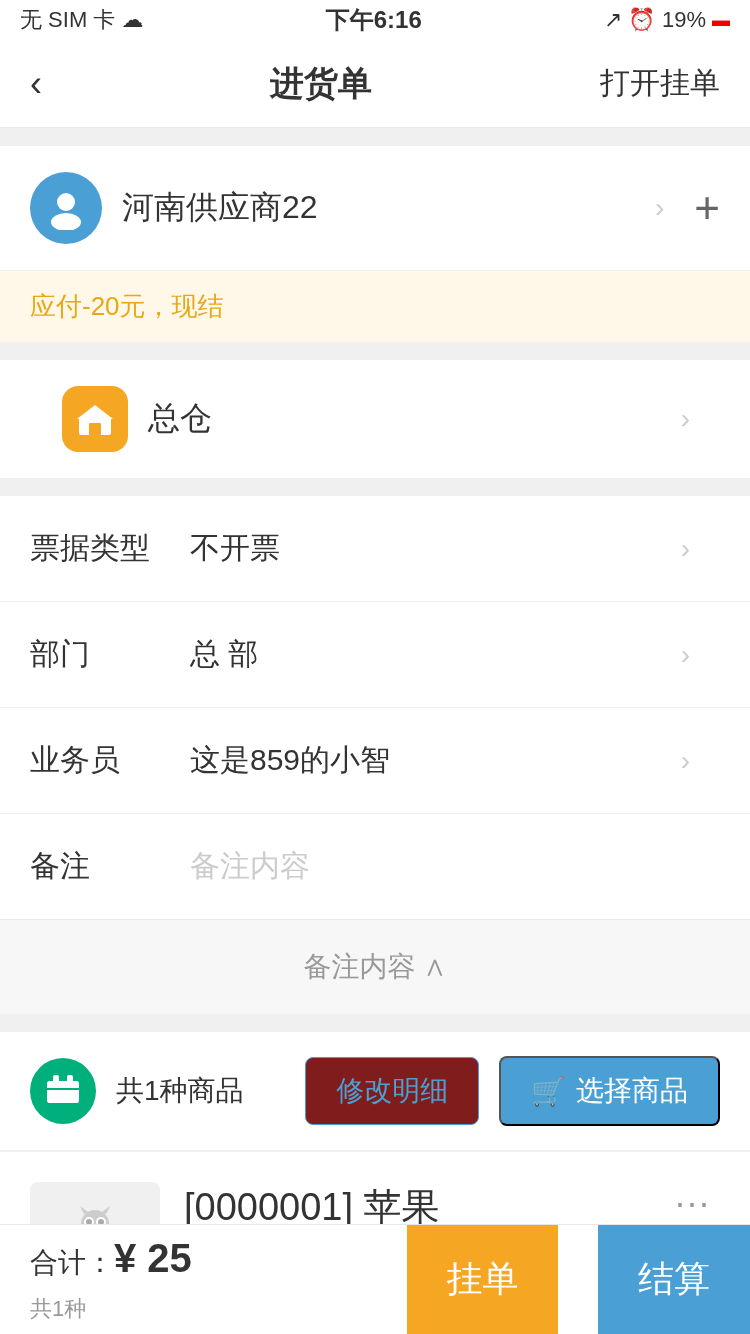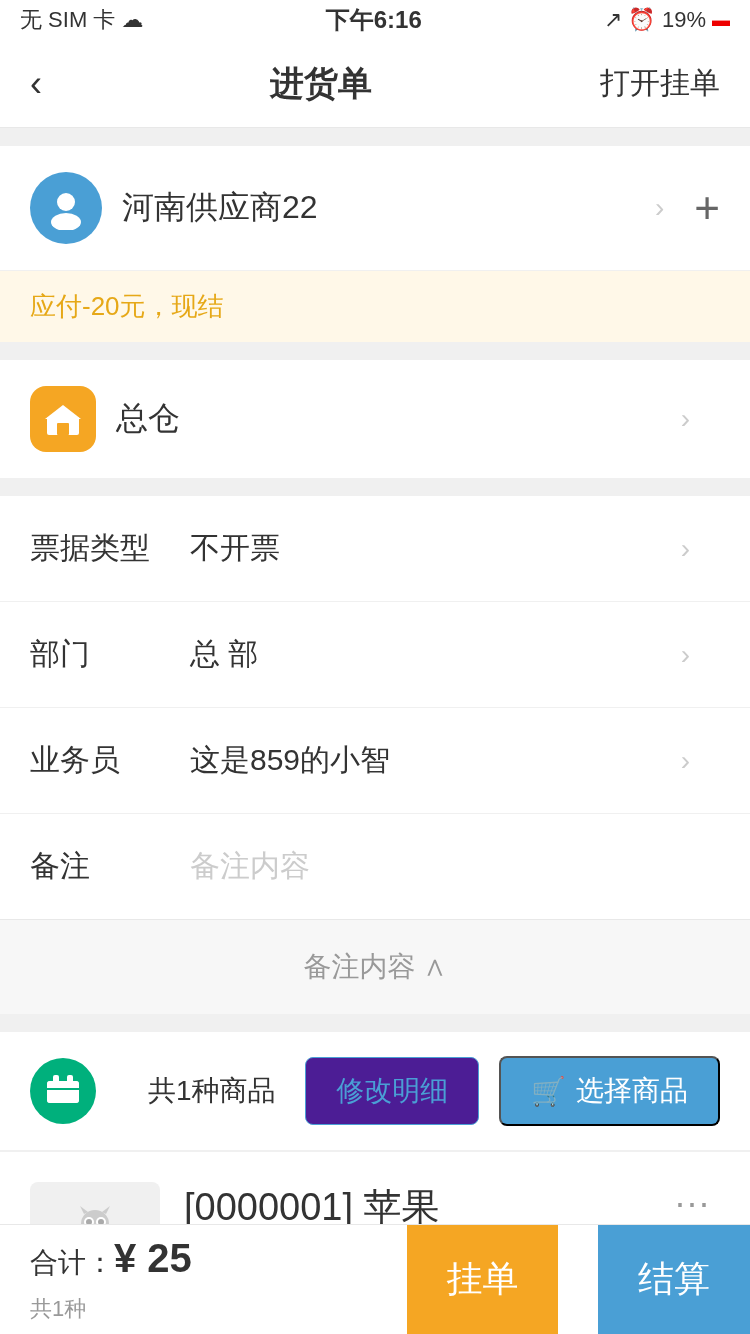--- a/index.html
+++ b/index.html
@@ -132,25 +132,25 @@
       padding: 24px 30px;
       margin-top: 18px;
       gap: 20px;
     }
     .product-icon {
       width: 66px; height: 66px; border-radius: 50%;
       background: #00b07c;
       display: flex; align-items: center; justify-content: center;
       flex-shrink: 0;
     }
-    .product-count { flex: 1; font-size: 28px; color: #333; margin-left: 32px; }
+    .product-count { flex: 1; font-size: 28px; color: #333; }
     .btn-modify {
       border: 1px solid #4a9fd5;
       color: #4a9fd5;
-      background: #4c1d95;
+      background: #7f1d1d;
       padding: 14px 30px;
       border-radius: 8px;
       font-size: 28px;
       cursor: pointer;
     }
     .btn-select {
       background: #4a9fd5;
       color: #fff;
       padding: 14px 30px;
       border-radius: 8px;
@@ -260,21 +260,21 @@
         <ellipse cx="22" cy="36" rx="15" ry="9" fill="white"></ellipse>
       </svg>
     </div>
     <span class="supplier-name">河南供应商22</span>
     <span class="chevron-right">›</span>
     <span class="plus-btn">+</span>
   </div>
   <div class="alert-row">应付-20元，现结</div>
 </div>
 
-<div class="section" style="margin-top:18px;">
+<div class="section" style="margin-top:18px;padding-left:32px;">
   <div class="warehouse-row">
     <div class="warehouse-icon">
       <svg viewBox="0 0 40 40" fill="none" xmlns="http://www.w3.org/2000/svg">
         <rect x="4" y="18" width="32" height="18" rx="2" fill="white"></rect>
         <polygon points="2,20 20,6 38,20" fill="white"></polygon>
         <rect x="14" y="24" width="12" height="12" rx="1" fill="#f5a623"></rect>
       </svg>
     </div>
     <span class="warehouse-name">总仓</span>
     <span class="chevron-right">›</span>

